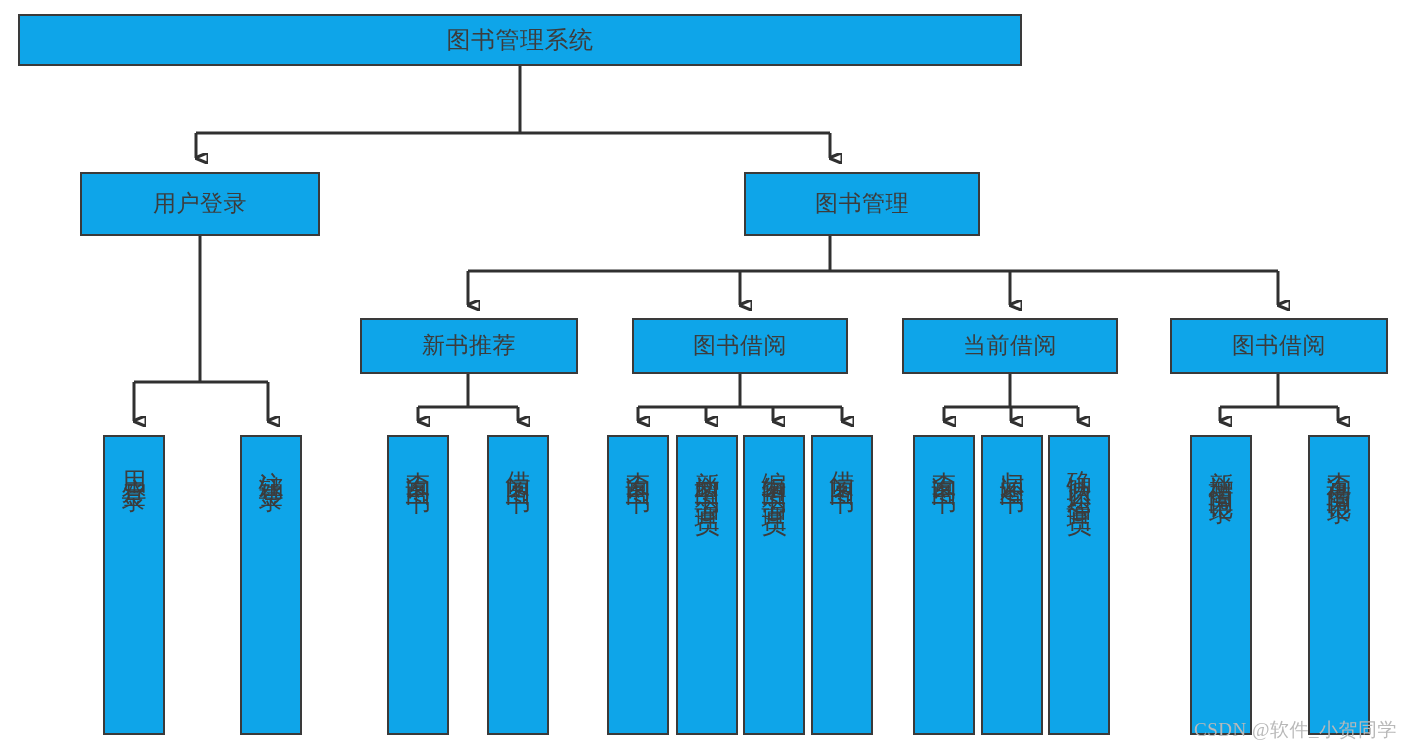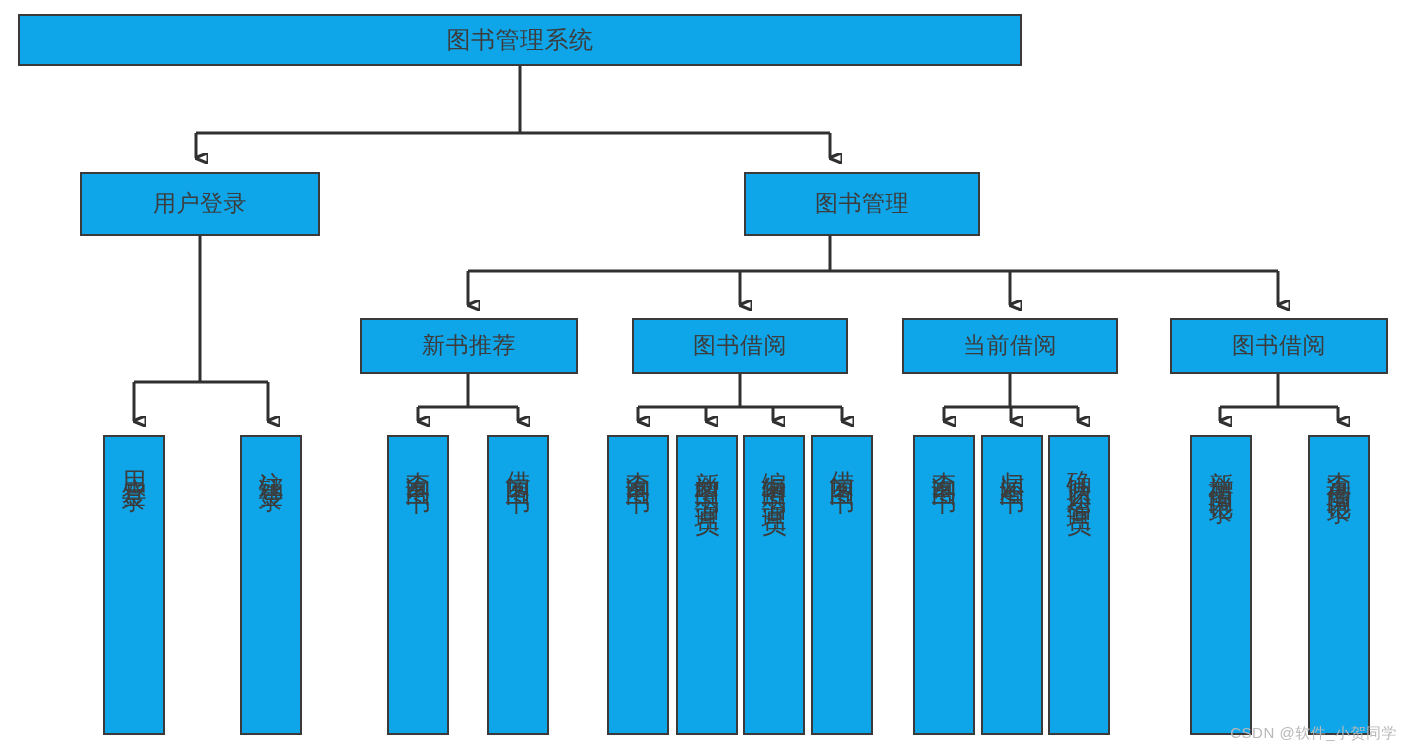--- a/index.html
+++ b/index.html
@@ -55,26 +55,26 @@
   svg.links line, svg.links path{
     stroke:#303030;
     stroke-width:3;
     fill:none;
   }
   .arrowhead{fill:#303030;stroke:none;}
 
   .watermark{
     position:absolute;
     right:8px;bottom:4px;
-    font-size:15px;
+    font-size:19px;
     color:#b9b9b9;
     letter-spacing:0.5px;
     z-index:5;
     white-space:nowrap;
-    font-family:Liberation Sans, sans-serif;
+    font-family:Liberation Serif, serif;
   }
 </style>
 </head>
 <body>
 
 <div id="diagram">
 
   <svg class="links" viewBox="0 0 1405 747">
     <defs>
       <marker id="arw" markerWidth="11" markerHeight="13" refX="5.5" refY="12" orient="auto" markerUnits="userSpaceOnUse">

